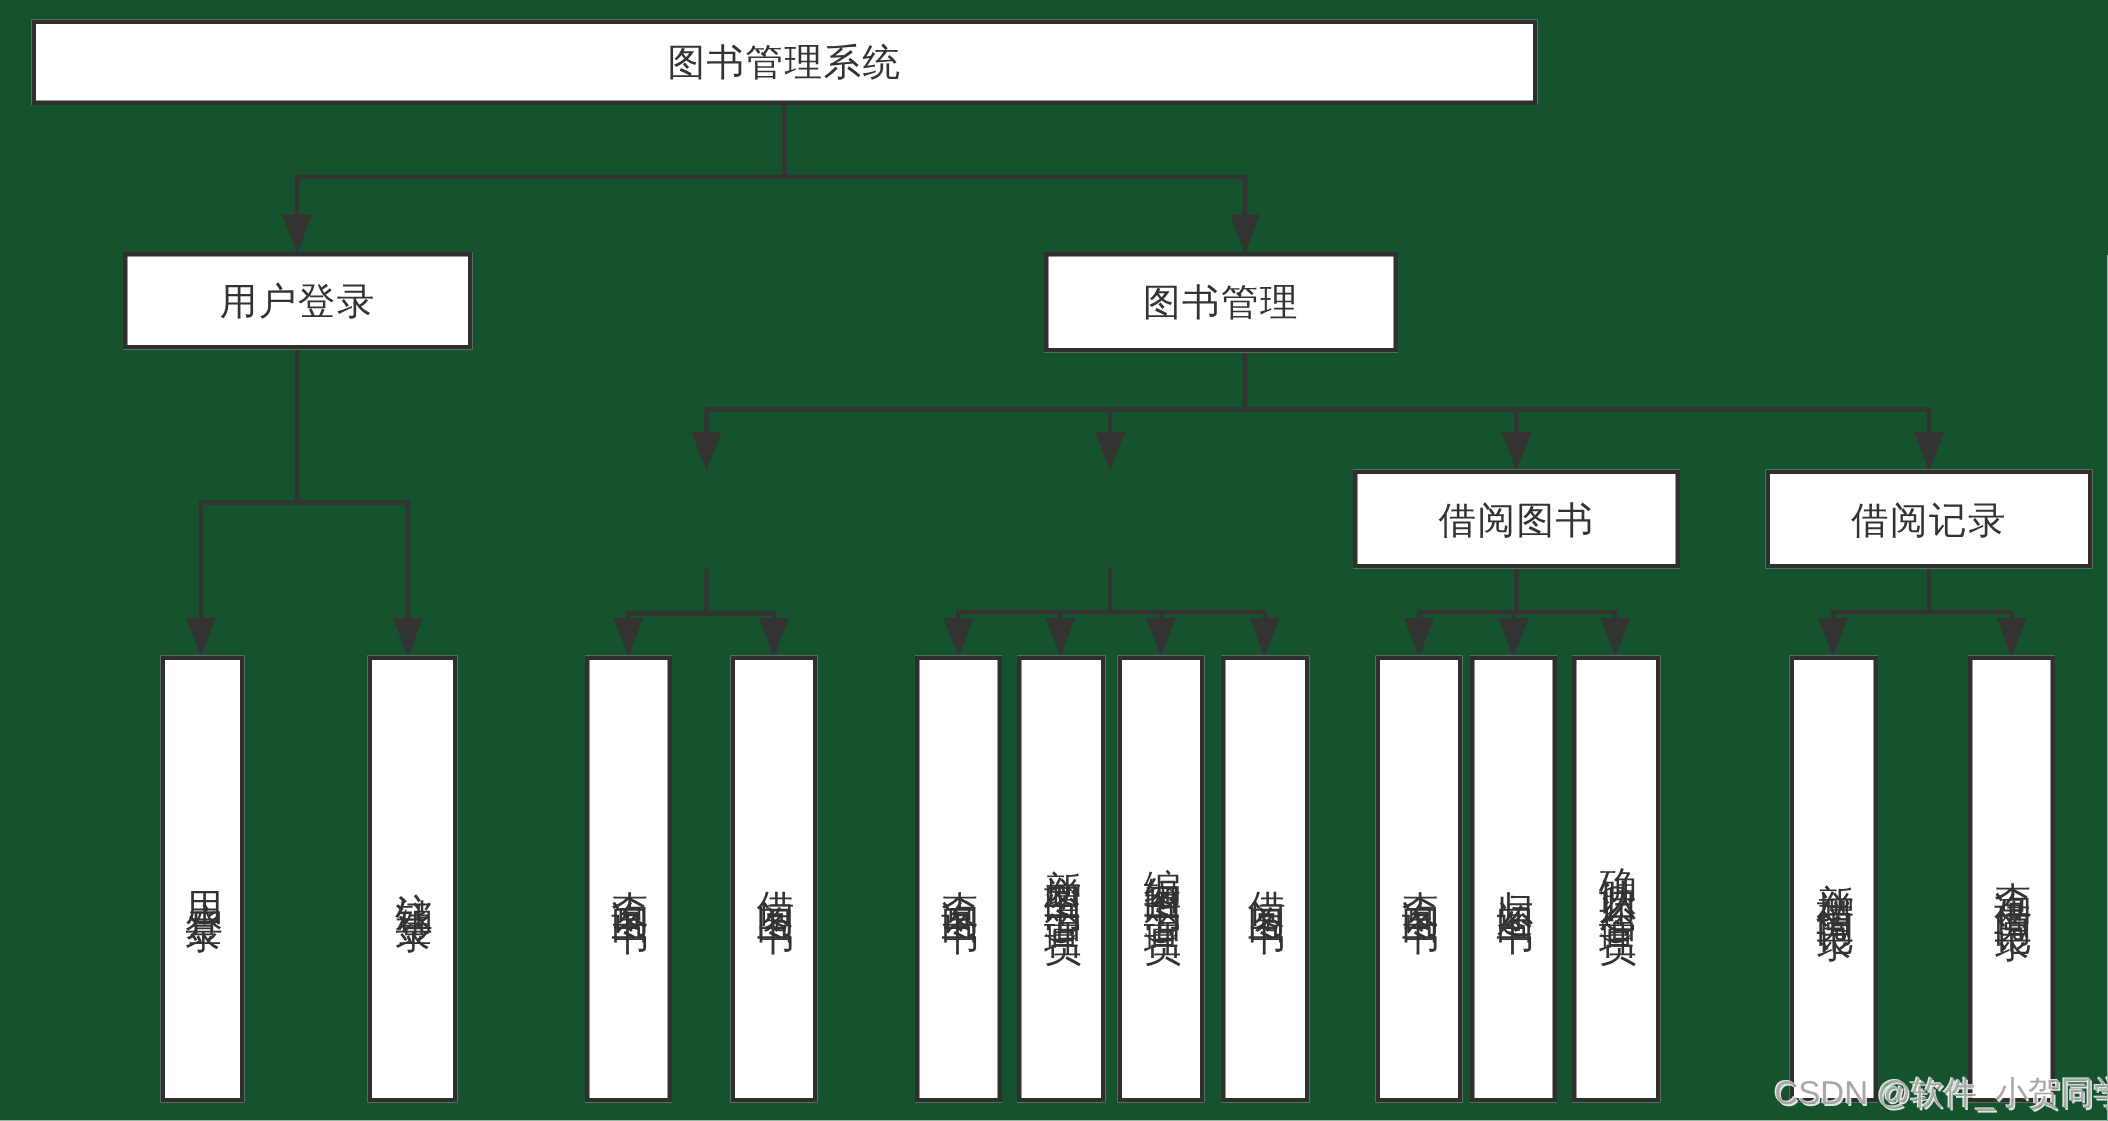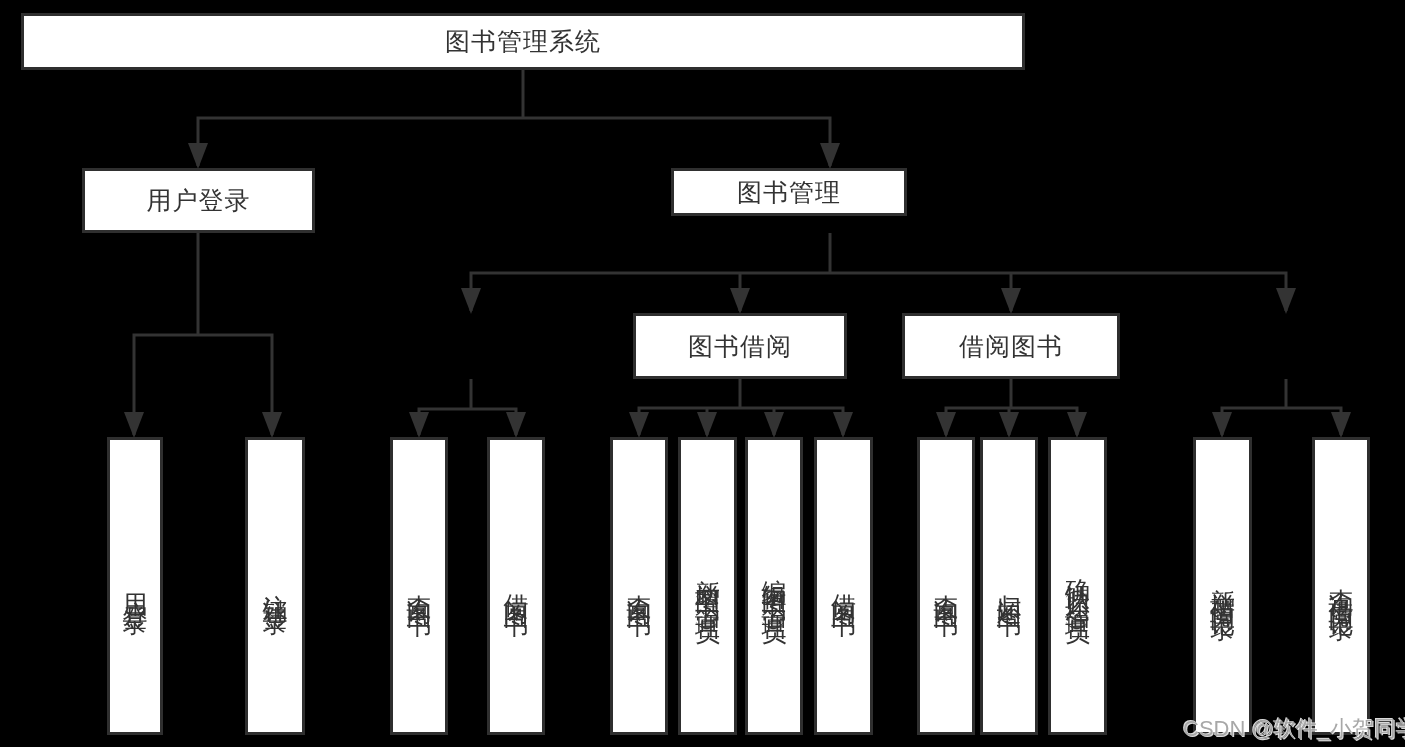--- a/index.html
+++ b/index.html
@@ -1,17 +1,17 @@
 <!DOCTYPE html>
 <html><head>
 <meta charset="utf-8">
 <style>
   html,body { margin:0; padding:0; background:#ffffff; }
   .canvas {
-    position:relative; width:1405px; height:747px; background:#000000;
+    position:relative; width:1405px; height:747px; background:#14532d;
     font-family:"Liberation Sans", sans-serif; overflow:hidden;
   }
   .wires { position:absolute; left:0; top:0; z-index:0; }
   .node {
     position:absolute; box-sizing:border-box; background:#ffffff;
     border:3px solid #2f2f2f; color:#333333; z-index:2;
     display:flex; align-items:center; justify-content:center;
   }
   .hbox { font-size:25px; letter-spacing:1px; }
   .vbox {
@@ -80,24 +80,24 @@
       <polygon points="999,412 1019,412 1009,438"></polygon>
       <polygon points="1067,412 1087,412 1077,438"></polygon>
       <polygon points="1212,412 1232,412 1222,438"></polygon>
       <polygon points="1331,412 1351,412 1341,438"></polygon>
     </g>
   </svg>
 
   <div class="node hbox" style="left:21px; top:13px; width:1004px; height:57px;">图书管理系统</div>
 
   <div class="node hbox" style="left:82px; top:168px; width:233px; height:65px;">用户登录</div>
-  <div class="node hbox" style="left:671px; top:168px; width:236px; height:48px;">图书管理</div>
+  <div class="node hbox" style="left:696px; top:168px; width:236px; height:67px;">图书管理</div>
 
-  <div class="node hbox" style="left:633px; top:313px; width:214px; height:66px;">图书借阅</div>
   <div class="node hbox" style="left:902px; top:313px; width:218px; height:66px;">借阅图书</div>
+  <div class="node hbox" style="left:1177px; top:313px; width:218px; height:66px;">借阅记录</div>
 
   <div class="node vbox" style="left:107px; top:437px; width:56px; height:298px;">用户登录</div>
   <div class="node vbox" style="left:245px; top:437px; width:60px; height:298px;">注销登录</div>
 
   <div class="node vbox" style="left:390px; top:437px; width:58px; height:298px;">查询图书</div>
   <div class="node vbox" style="left:487px; top:437px; width:58px; height:298px;">借阅图书</div>
 
   <div class="node vbox" style="left:610px; top:437px; width:58px; height:298px;">查询图书</div>
   <div class="node vbox" style="left:678px; top:437px; width:59px; height:298px;">新增图书（管理员）</div>
   <div class="node vbox" style="left:745px; top:437px; width:58px; height:298px;">编辑图书（管理员）</div>

